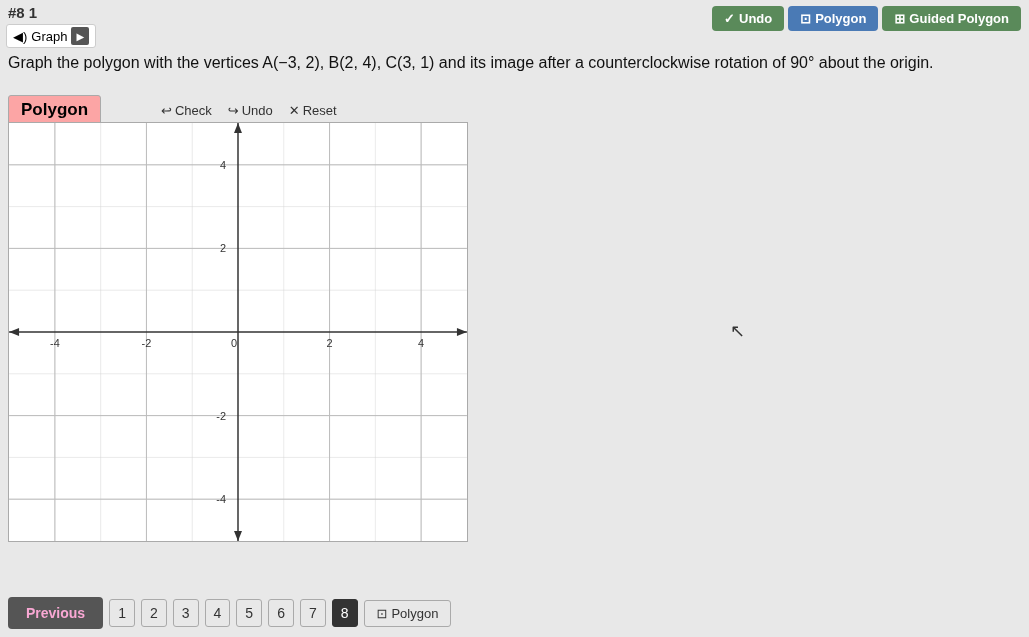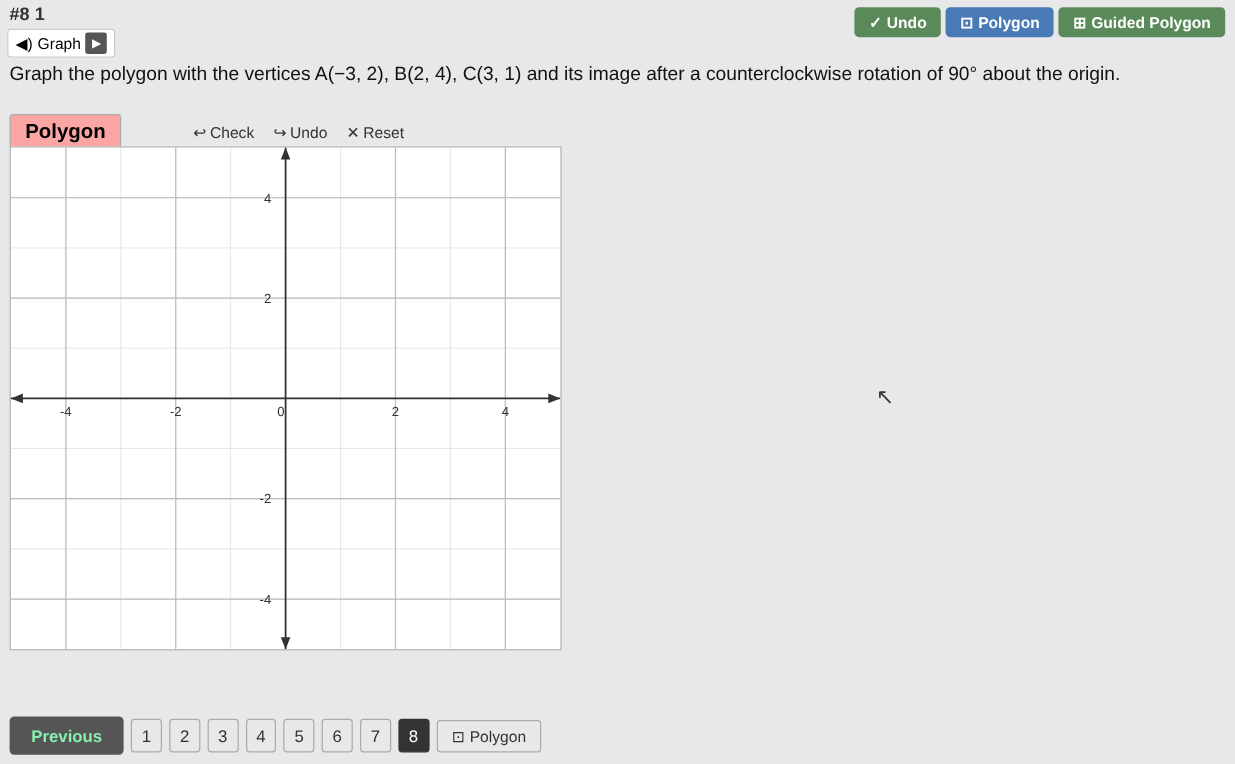--- a/index.html
+++ b/index.html
@@ -128,21 +128,21 @@
       bottom: 8px;
       left: 0;
       right: 0;
       display: flex;
       align-items: center;
       gap: 6px;
       padding: 0 8px;
     }
     .prev-btn {
       background: #555;
-      color: #86efac;
+      color: #f9a8d4;
       border: none;
       border-radius: 4px;
       padding: 8px 18px;
       font-size: 14px;
       font-weight: bold;
       cursor: pointer;
     }
     .page-num {
       background: none;
       border: 1px solid #aaa;

